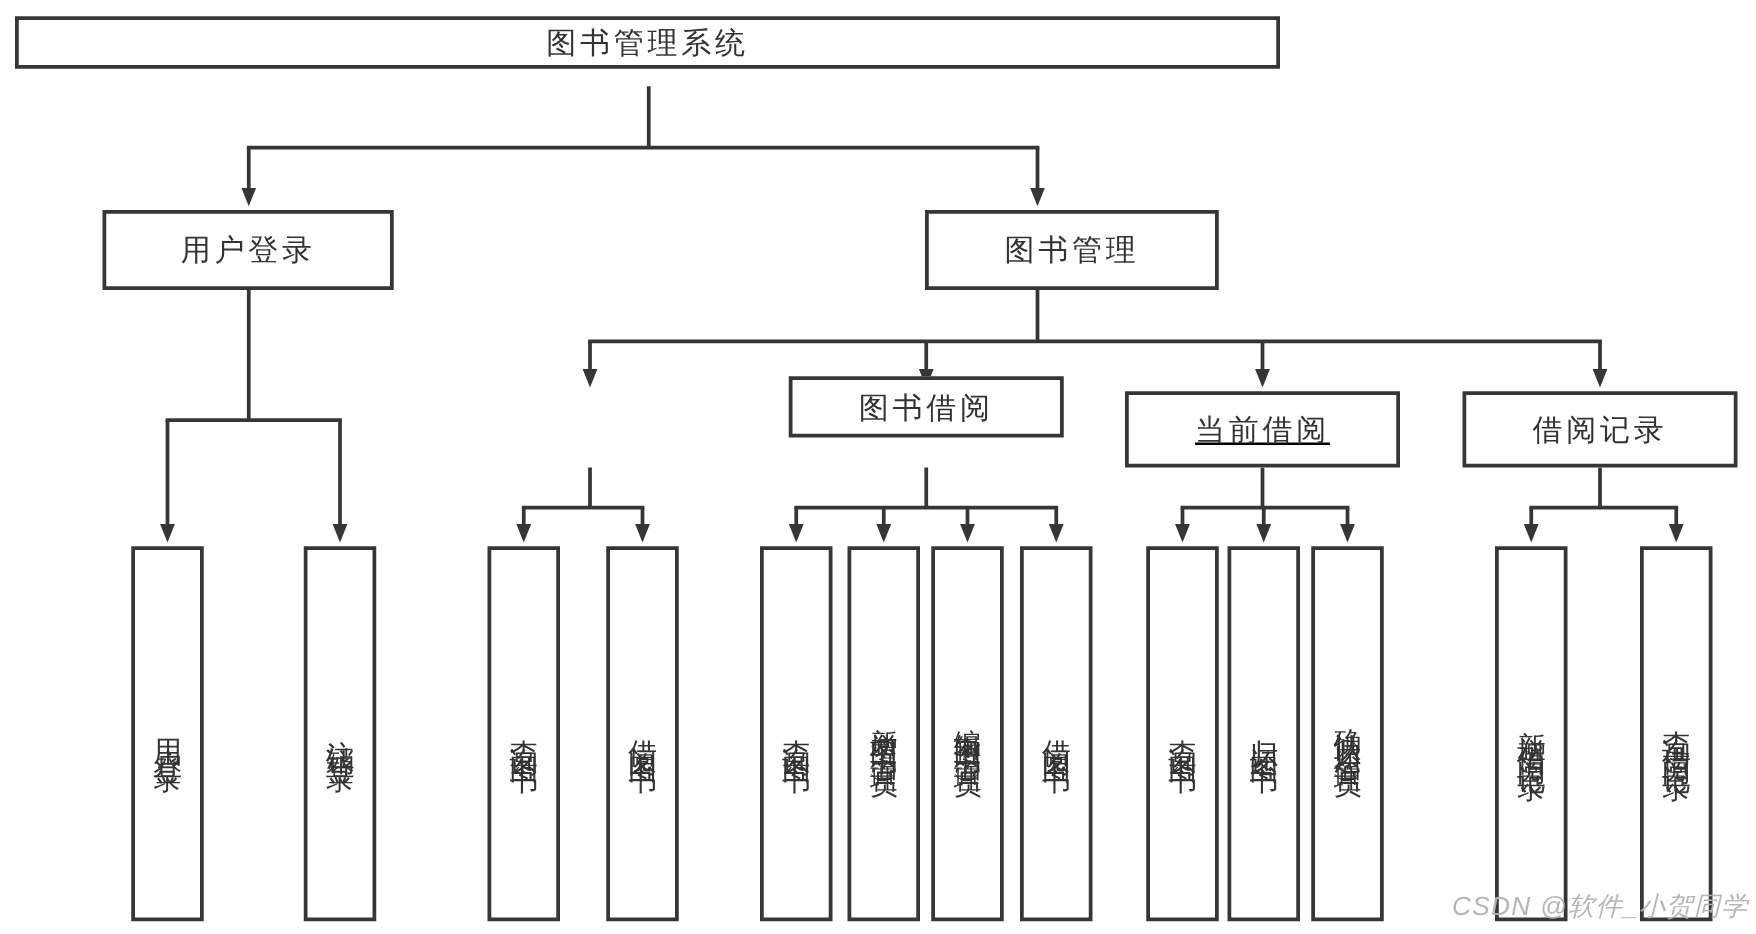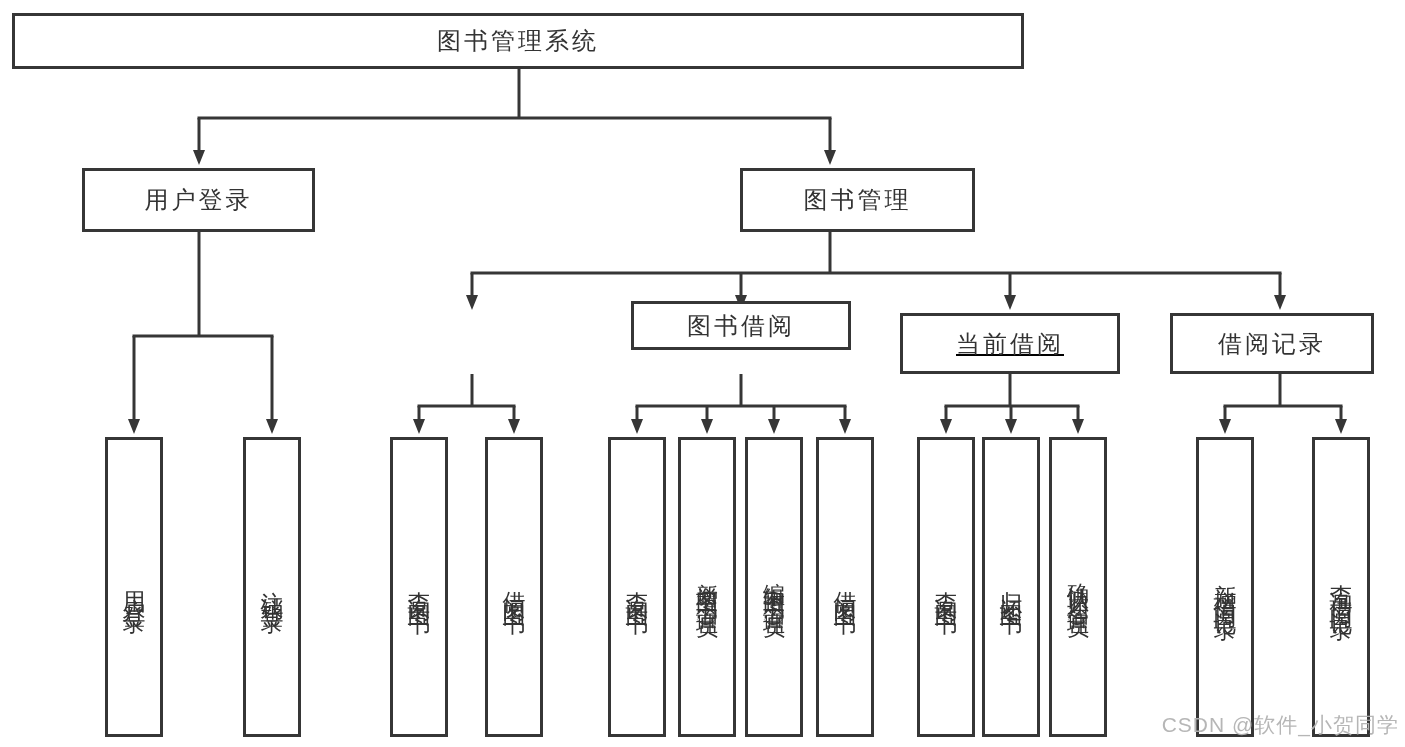--- a/index.html
+++ b/index.html
@@ -49,20 +49,21 @@
   }
   .watermark {
     position: absolute;
     right: 6px;
     bottom: 8px;
     font-size: 21px;
     color: rgba(178, 178, 178, 0.95);
     letter-spacing: 1px;
     z-index: 3;
     white-space: nowrap;
+    font-style: italic;
   }
 </style>
 </head>
 <body>
 
 <div class="canvas">
 
   <svg class="connectors" width="1405" height="747" viewBox="0 0 1405 747" aria-hidden="true">
     <defs>
       <marker id="arrow" markerUnits="userSpaceOnUse" markerWidth="20" markerHeight="16" refX="1" refY="7" orient="auto">
@@ -106,38 +107,38 @@
       <path d="M1011 406 V420" marker-end="url(#arrow)"></path>
       <path d="M1078 406 V420" marker-end="url(#arrow)"></path>
 
       <path d="M1280 374 V406"></path>
       <path d="M1223.5 406 H1342.5"></path>
       <path d="M1225 406 V420" marker-end="url(#arrow)"></path>
       <path d="M1341 406 V420" marker-end="url(#arrow)"></path>
     </g>
   </svg>
 
-  <div class="node" style="left:12px; top:13px; width:1012px; height:56px;">
+  <div class="node" style="left:12px; top:13px; width:1012px; height:42px;">
     <span class="lbl">图书管理系统</span>
   </div>
 
   <div class="node" style="left:82px; top:168px; width:233px; height:64px;">
     <span class="lbl">用户登录</span>
   </div>
   <div class="node" style="left:712px; top:168px; width:235px; height:64px;margin-left:28px;">
     <span class="lbl">图书管理</span>
   </div>
 
   <div class="node" style="left:631px; top:301px; width:220px; height:49px;">
     <span class="lbl">图书借阅</span>
   </div>
   <div class="node" style="left:900px; top:313px; width:220px; height:61px;text-decoration:underline;">
     <span class="lbl">当前借阅</span>
   </div>
-  <div class="node" style="left:1170px; top:313px; width:204px; height:61px;">
+  <div class="node" style="left:1170px; top:313px; width:220px; height:61px;">
     <span class="lbl">借阅记录</span>
   </div>
 
   <div class="node leaf" style="left:105px; top:437px; width:58px; height:300px;">
     <span class="lbl">用户登录</span>
   </div>
   <div class="node leaf" style="left:243px; top:437px; width:58px; height:300px;">
     <span class="lbl">注销登录</span>
   </div>
 

